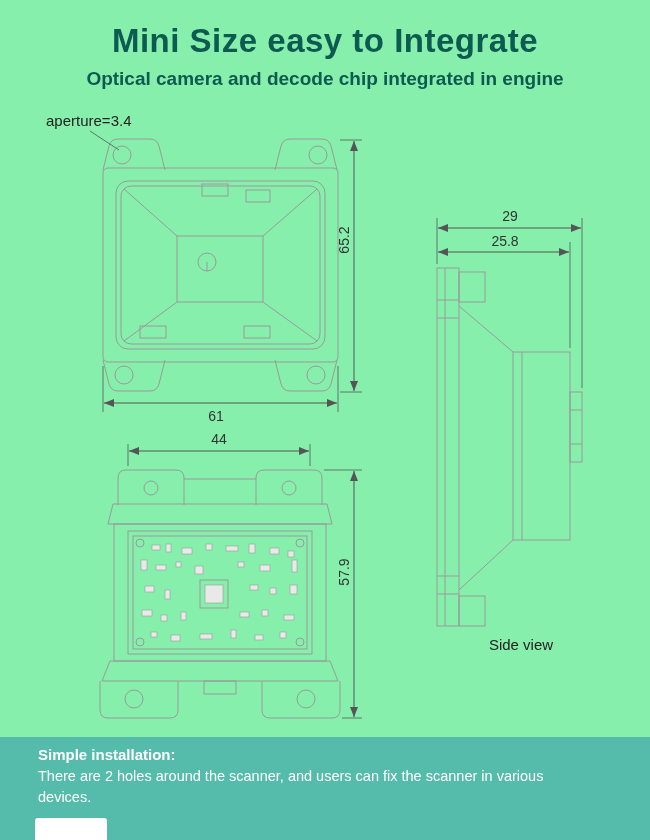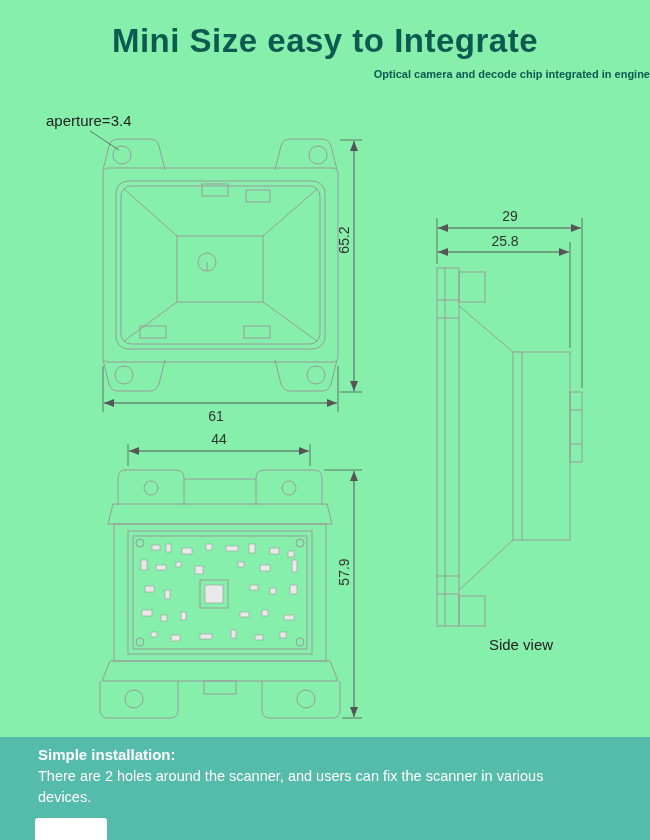--- a/index.html
+++ b/index.html
@@ -25,22 +25,22 @@
     font-weight: bold;
     letter-spacing: 0.5px;
     color: var(--title-text, #0c5a50);
     margin: 0;
   }
   .subtitle {
     position: absolute;
     top: 68px;
     left: 0;
     width: 650px;
-    text-align: right;
-    font-size: 11px;
+    text-align: center;
+    font-size: 19px;
     font-weight: bold;
     color: var(--title-text, #0c5a50);
     margin: 0;
   }
   svg.drawing {
     position: absolute;
     top: 0;
     left: 0;
   }
   .dline { stroke: var(--drawing-line, #9a9a9a); fill: none; stroke-width: 1; }

